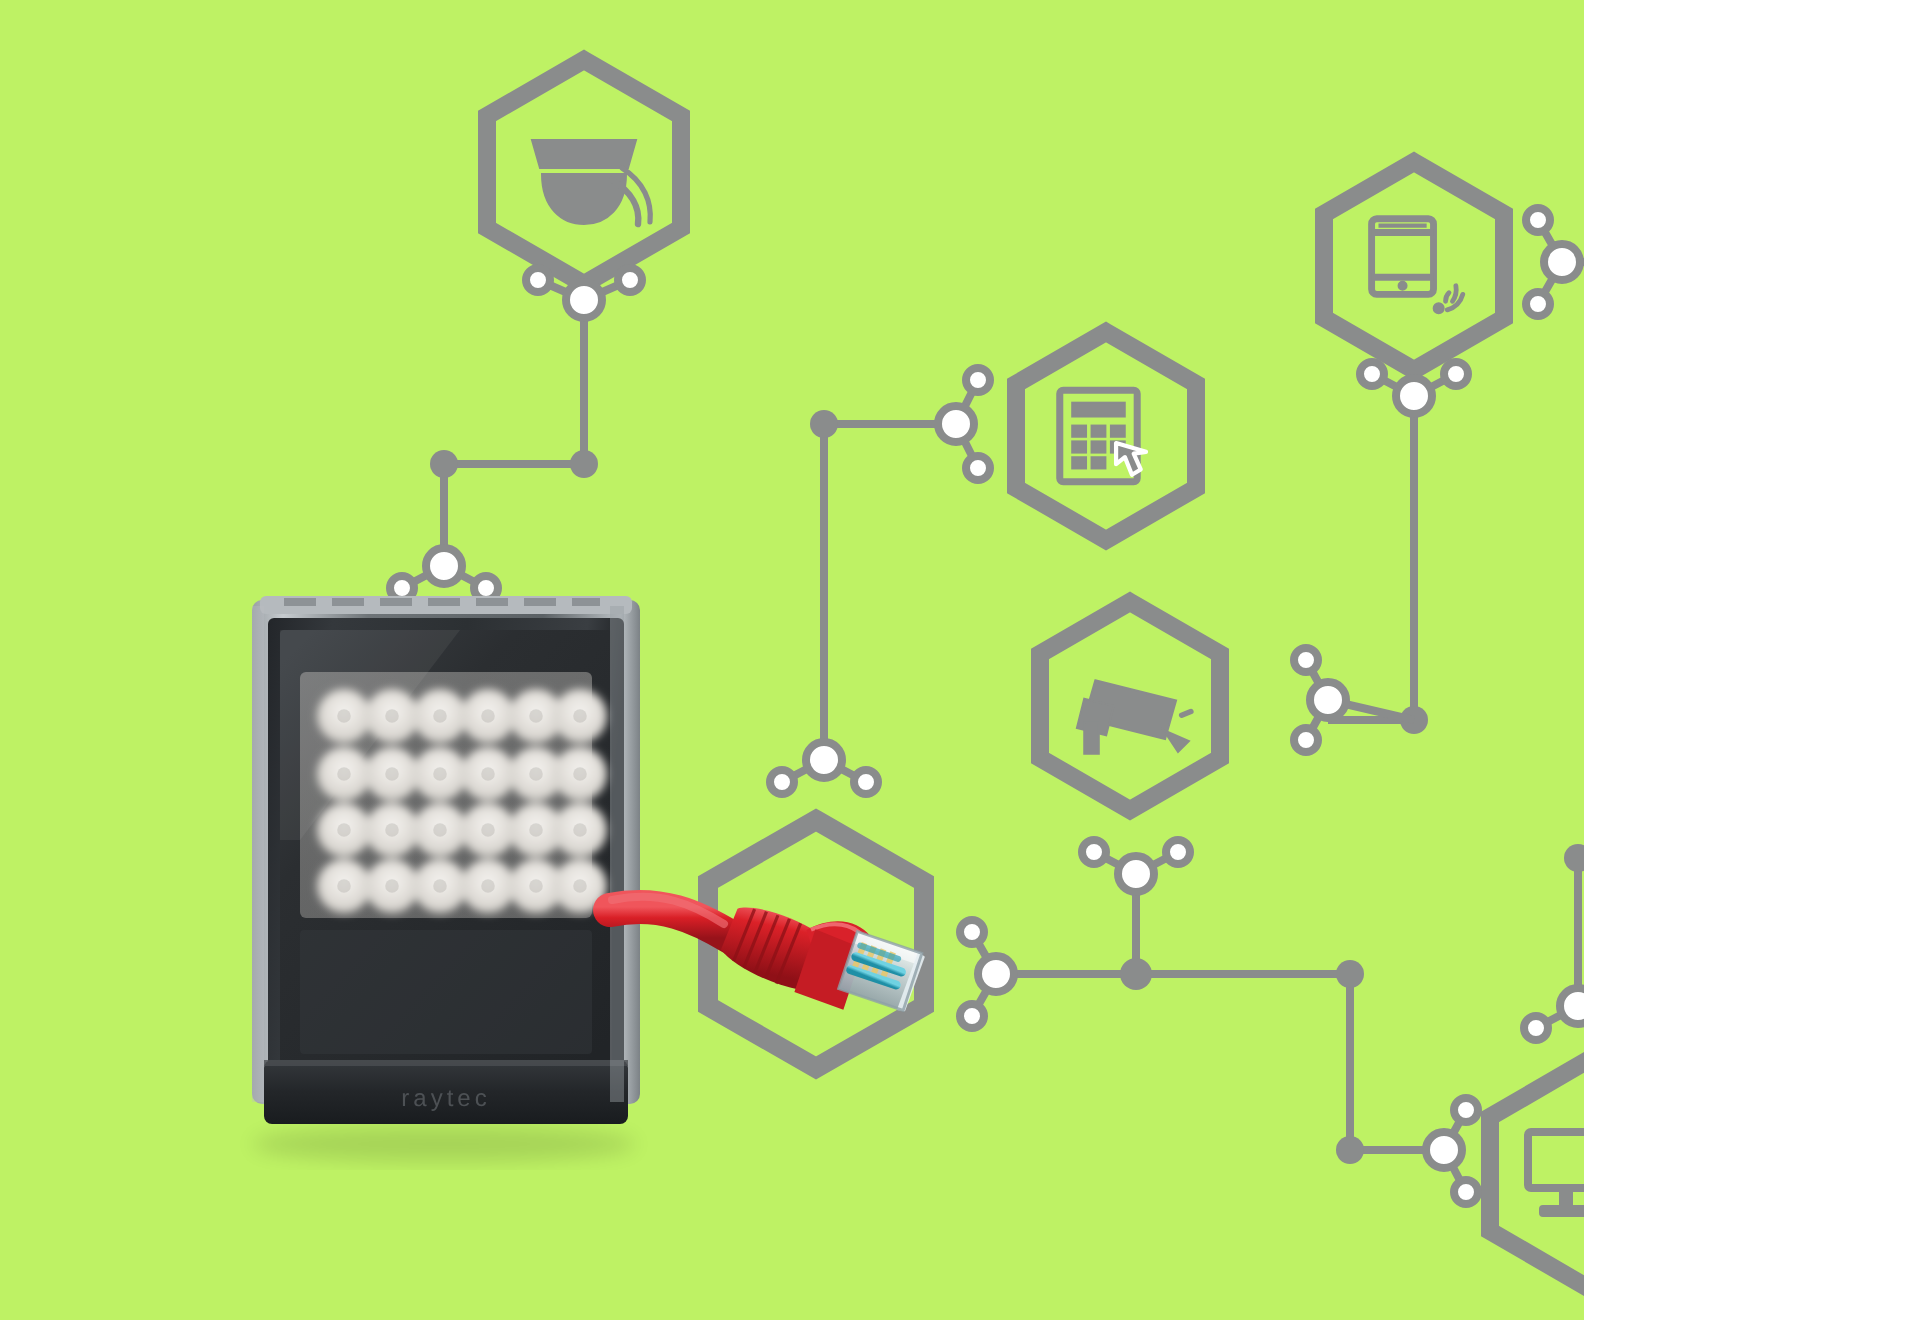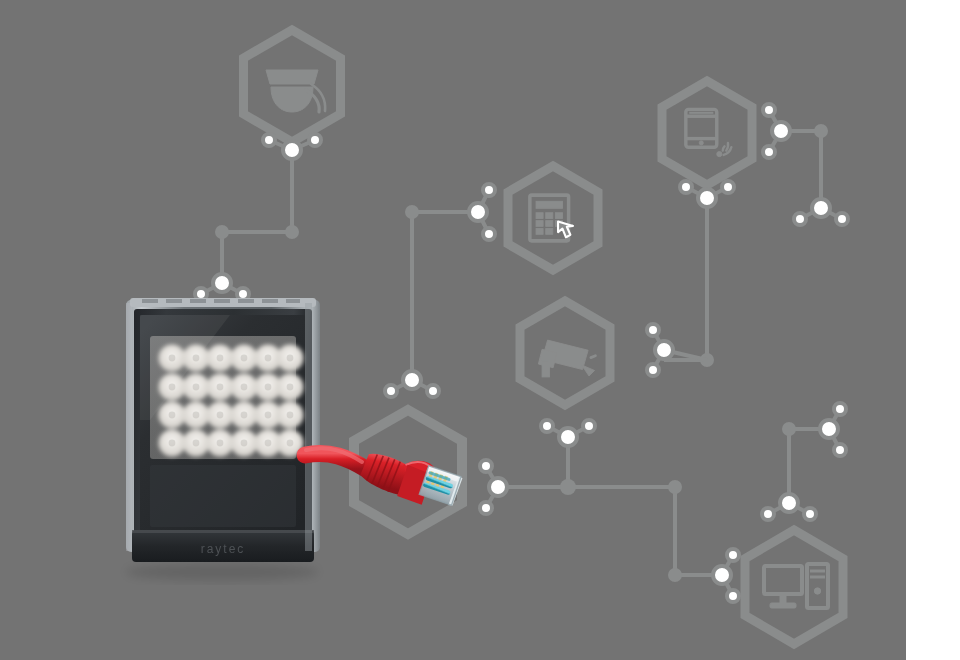--- a/index.html
+++ b/index.html
@@ -5,25 +5,24 @@
   html, body {
     margin: 0;
     padding: 0;
     background: #ffffff;
   }
   body {
     font-family: "Liberation Sans", sans-serif;
   }
   #stage {
     position: relative;
-    width: 868px;
+    width: 792px;
     height: 660px;
-    background: #737373;
+    background: #bef264;
     overflow: hidden;
-    padding-left: 38px;
   }
   #netsvg, #lampsvg, #cablesvg {
     position: absolute;
     left: 0;
     top: 0;
     width: 960px;
     height: 660px;
   }
   #netsvg { z-index: 1; }
   #lampsvg { z-index: 2; }

